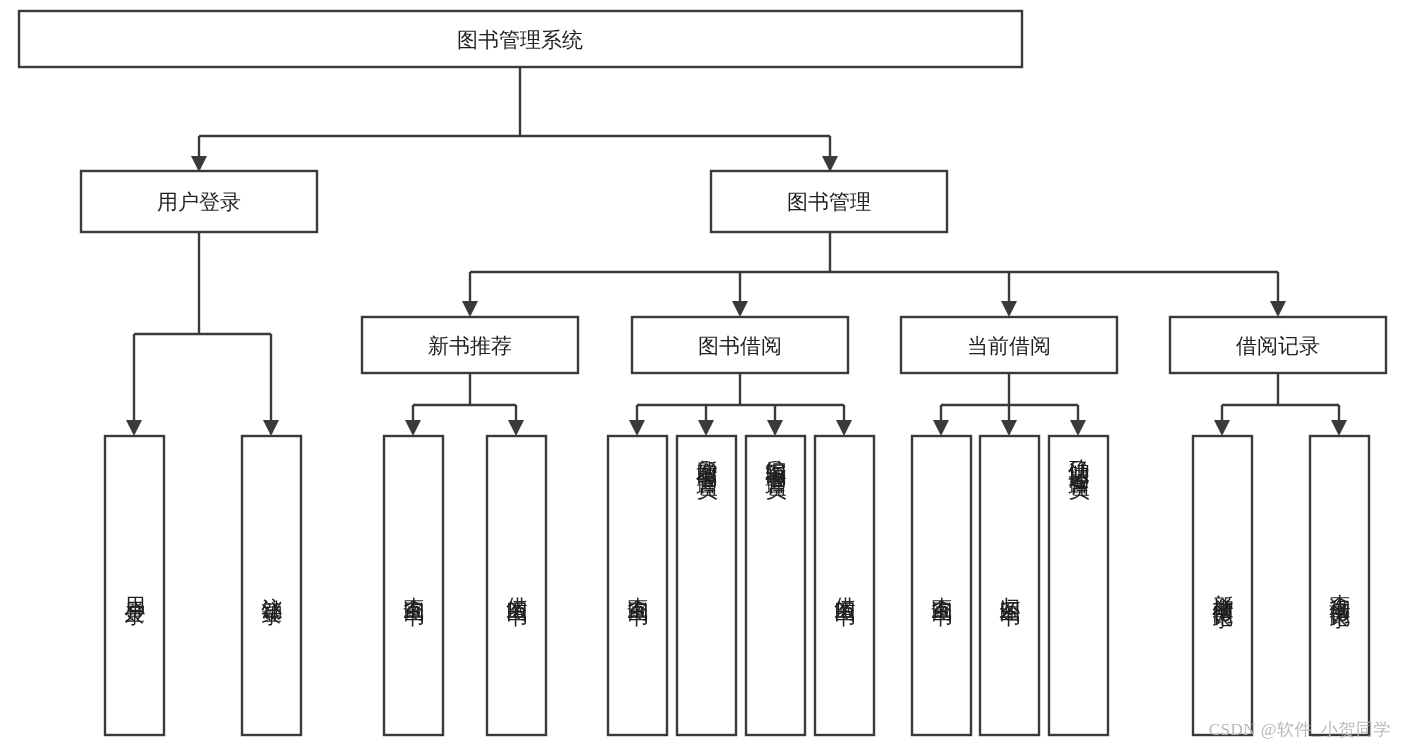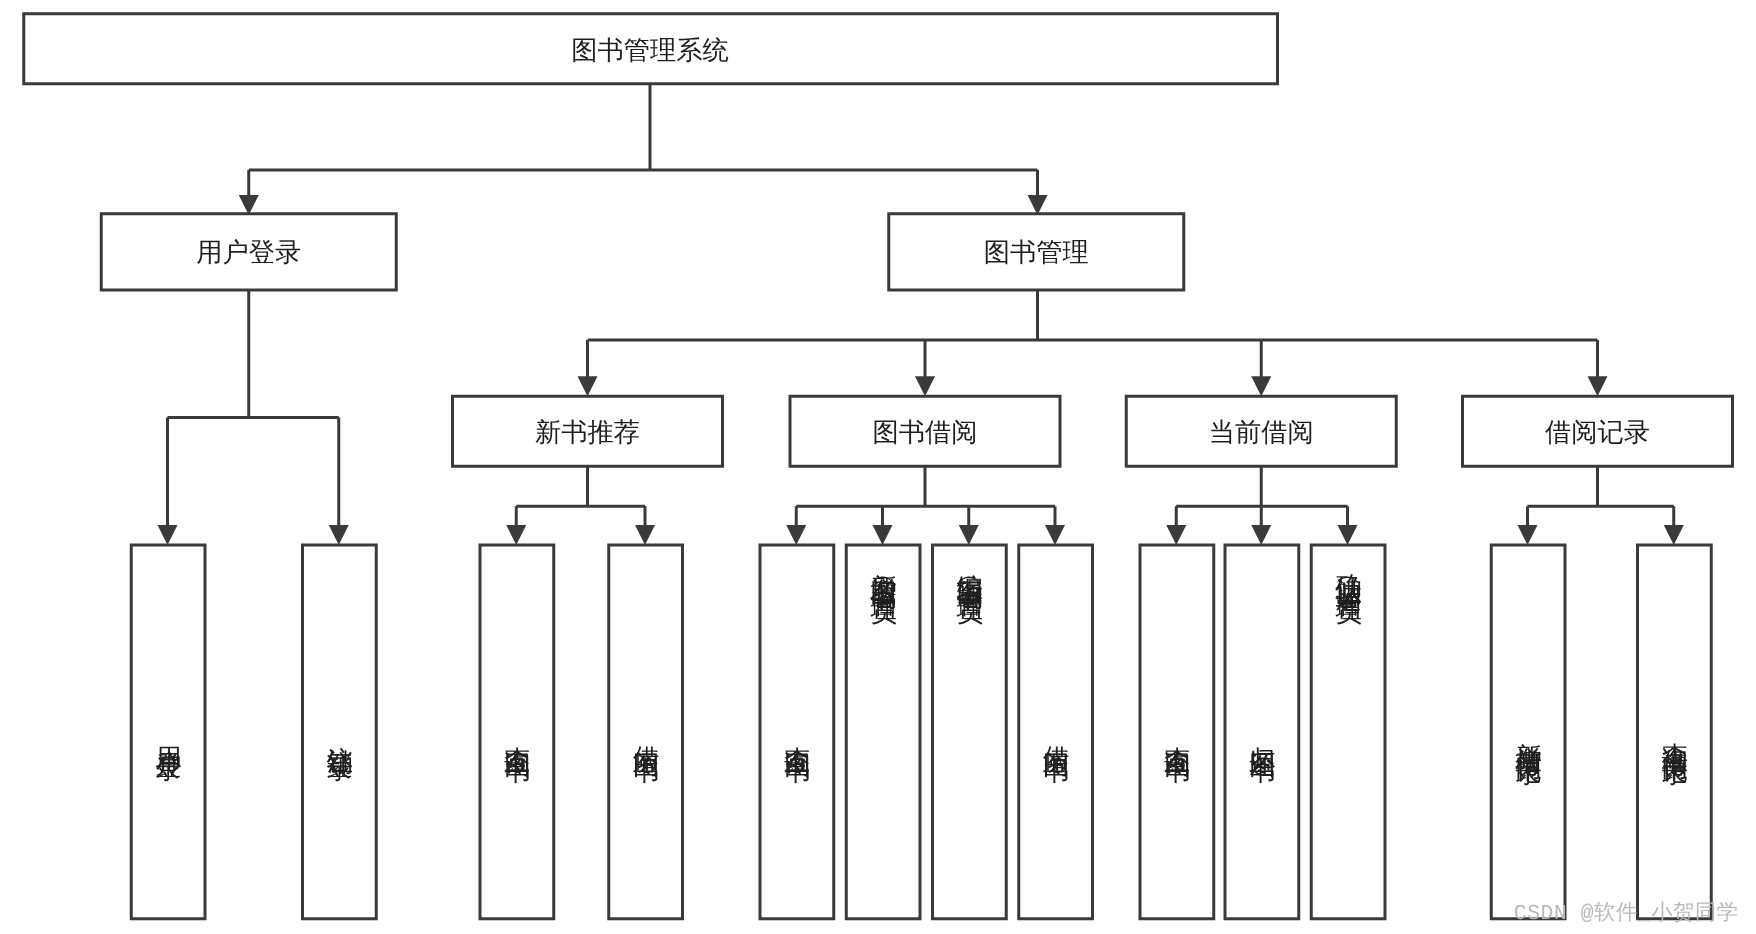--- a/index.html
+++ b/index.html
@@ -64,21 +64,21 @@
     line-height: 1.18;
     letter-spacing: 3px;
     color: #1f1f1f;
     white-space: nowrap;
     text-align: center;
   }
   .watermark {
     position: absolute;
     right: 14px;
     bottom: 6px;
-    font-family: Liberation Mono, monospace;
+    font-family: Liberation Serif, serif;
     font-size: 17px;
     color: #b9b9b9;
     letter-spacing: 0.5px;
     white-space: nowrap;
   }
 </style>
 </head>
 <body>
 
 <div id="diagram-root">

